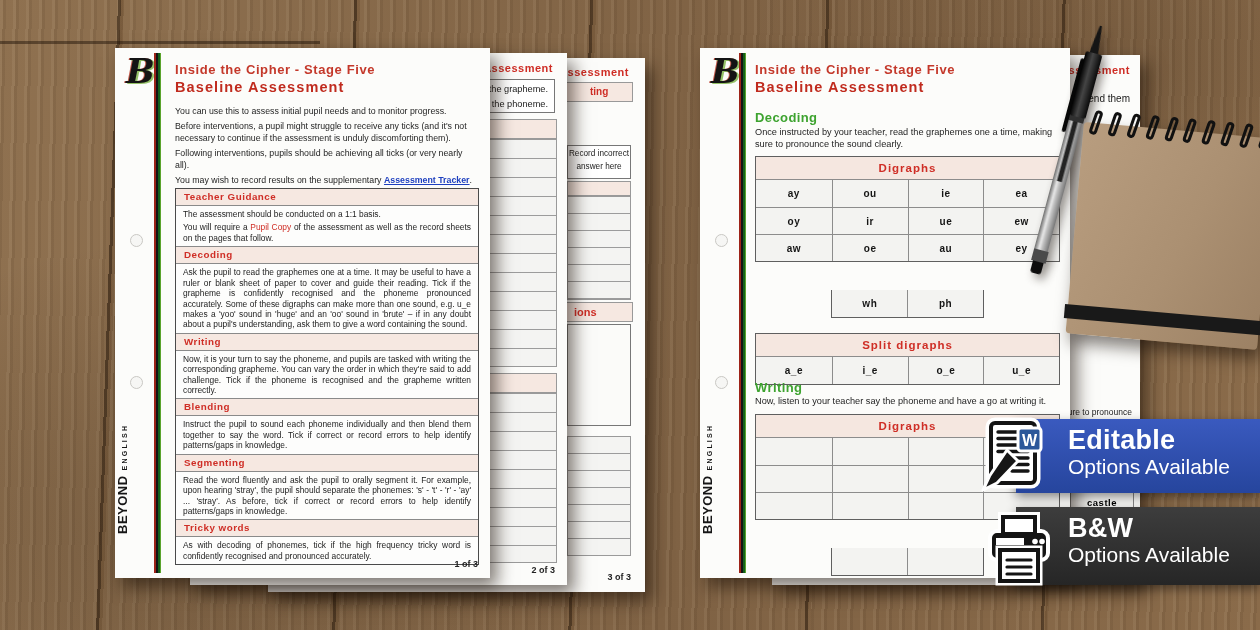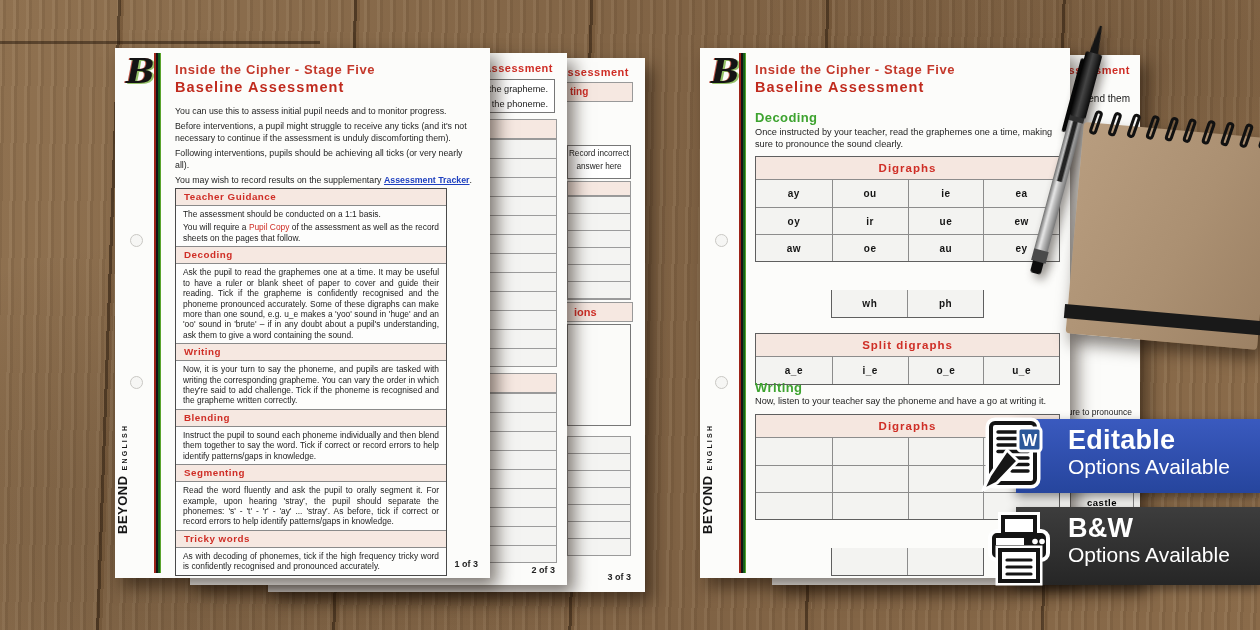--- a/index.html
+++ b/index.html
@@ -30,21 +30,21 @@
   .red-t1 { position:absolute; color:#c4382a; font-weight:bold; font-size:13px; letter-spacing:.6px; white-space:nowrap; }
   .red-t2 { position:absolute; color:#c02b1e; font-weight:bold; font-size:14.5px; letter-spacing:1.1px; white-space:nowrap; }
   .green-h { position:absolute; color:#3da32f; font-weight:bold; font-size:13px; letter-spacing:.4px; }
   .body-txt { position:absolute; font-size:8.8px; line-height:1.3; color:#1e1e1e; }
   .footer { position:absolute; font-size:9px; font-weight:bold; color:#222; }
 
   
   .intro { left:60px; top:58px; width:304px; }
   .intro p { margin-bottom:4px; }
   .link { color:#1d3fbf; font-weight:bold; text-decoration:underline; }
-  .guide { position:absolute; left:60px; top:140px; width:272px; border:1.2px solid #4a4a4a; background:#fdfdfc; }
+  .guide { position:absolute; left:60px; top:140px; width:304px; border:1.2px solid #4a4a4a; background:#fdfdfc; }
   .g-head { background:#f6e8e1; color:#cf2e26; font-weight:bold; font-size:9.8px; letter-spacing:.5px;
     padding:2px 8px 3px; border-bottom:1px solid #8a8a8a; }
   .g-head + .g-body { border-bottom:1px solid #8a8a8a; }
   .guide .g-body:last-child { border-bottom:none; }
   .g-body { padding:3px 7px; font-size:8.4px; line-height:1.24; color:#1c1c1c; text-align:justify; }
   .g-body p { margin-bottom:3px; } .g-body p:last-child { margin-bottom:0; }
   .red-b { color:#cf2e26; font-weight:normal; }
 
   
   .sl-head { position:absolute; color:#cf2e26; font-weight:bold; font-size:11px; letter-spacing:.5px; white-space:nowrap; }
@@ -102,21 +102,21 @@
 </style>
 </head>
 <body>
 
 <div class="scene">
   <div class="seam-h"></div>
 
   <div class="page" style="left:268px; top:58px; width:377px; height:534px; z-index:1;">
     <div class="sl-head" style="right:16px; top:8px;">Baseline Assessment</div>
     <div class="pinkband" style="right:12px; top:24px; width:118px; height:20px;">
-      <span style="position:absolute; left:54px; top:3px; color:#cf2e26; font-weight:bold; font-size:10px;">ting</span>
+      <span style="position:absolute; left:74px; top:3px; color:#cf2e26; font-weight:bold; font-size:10px;">ting</span>
     </div>
     <div class="whitebox" style="right:14px; top:87px; width:64px; height:34px; font-size:8.2px; text-align:center; line-height:1.55; padding-top:2px; color:#1c1c1c;">Record incorrect answer here</div>
     <div class="pinkband" style="right:14px; top:123px; width:64px; height:15px;"></div>
     <div class="rowfill small" style="right:14px; top:138px; width:64px; height:104px;"></div>
     <div class="pinkband" style="right:12px; top:244px; width:118px; height:20px;">
       <span style="position:absolute; left:58px; top:3px; color:#cf2e26; font-weight:bold; font-size:11px;">ions</span>
     </div>
     <div class="whitebox" style="right:14px; top:266px; width:64px; height:102px; background:#fbfbf9;"></div>
     <div class="rowfill small" style="right:14px; top:378px; width:64px; height:120px;"></div>
     <div class="footer" style="right:14px; bottom:10px;">3 of 3</div>

